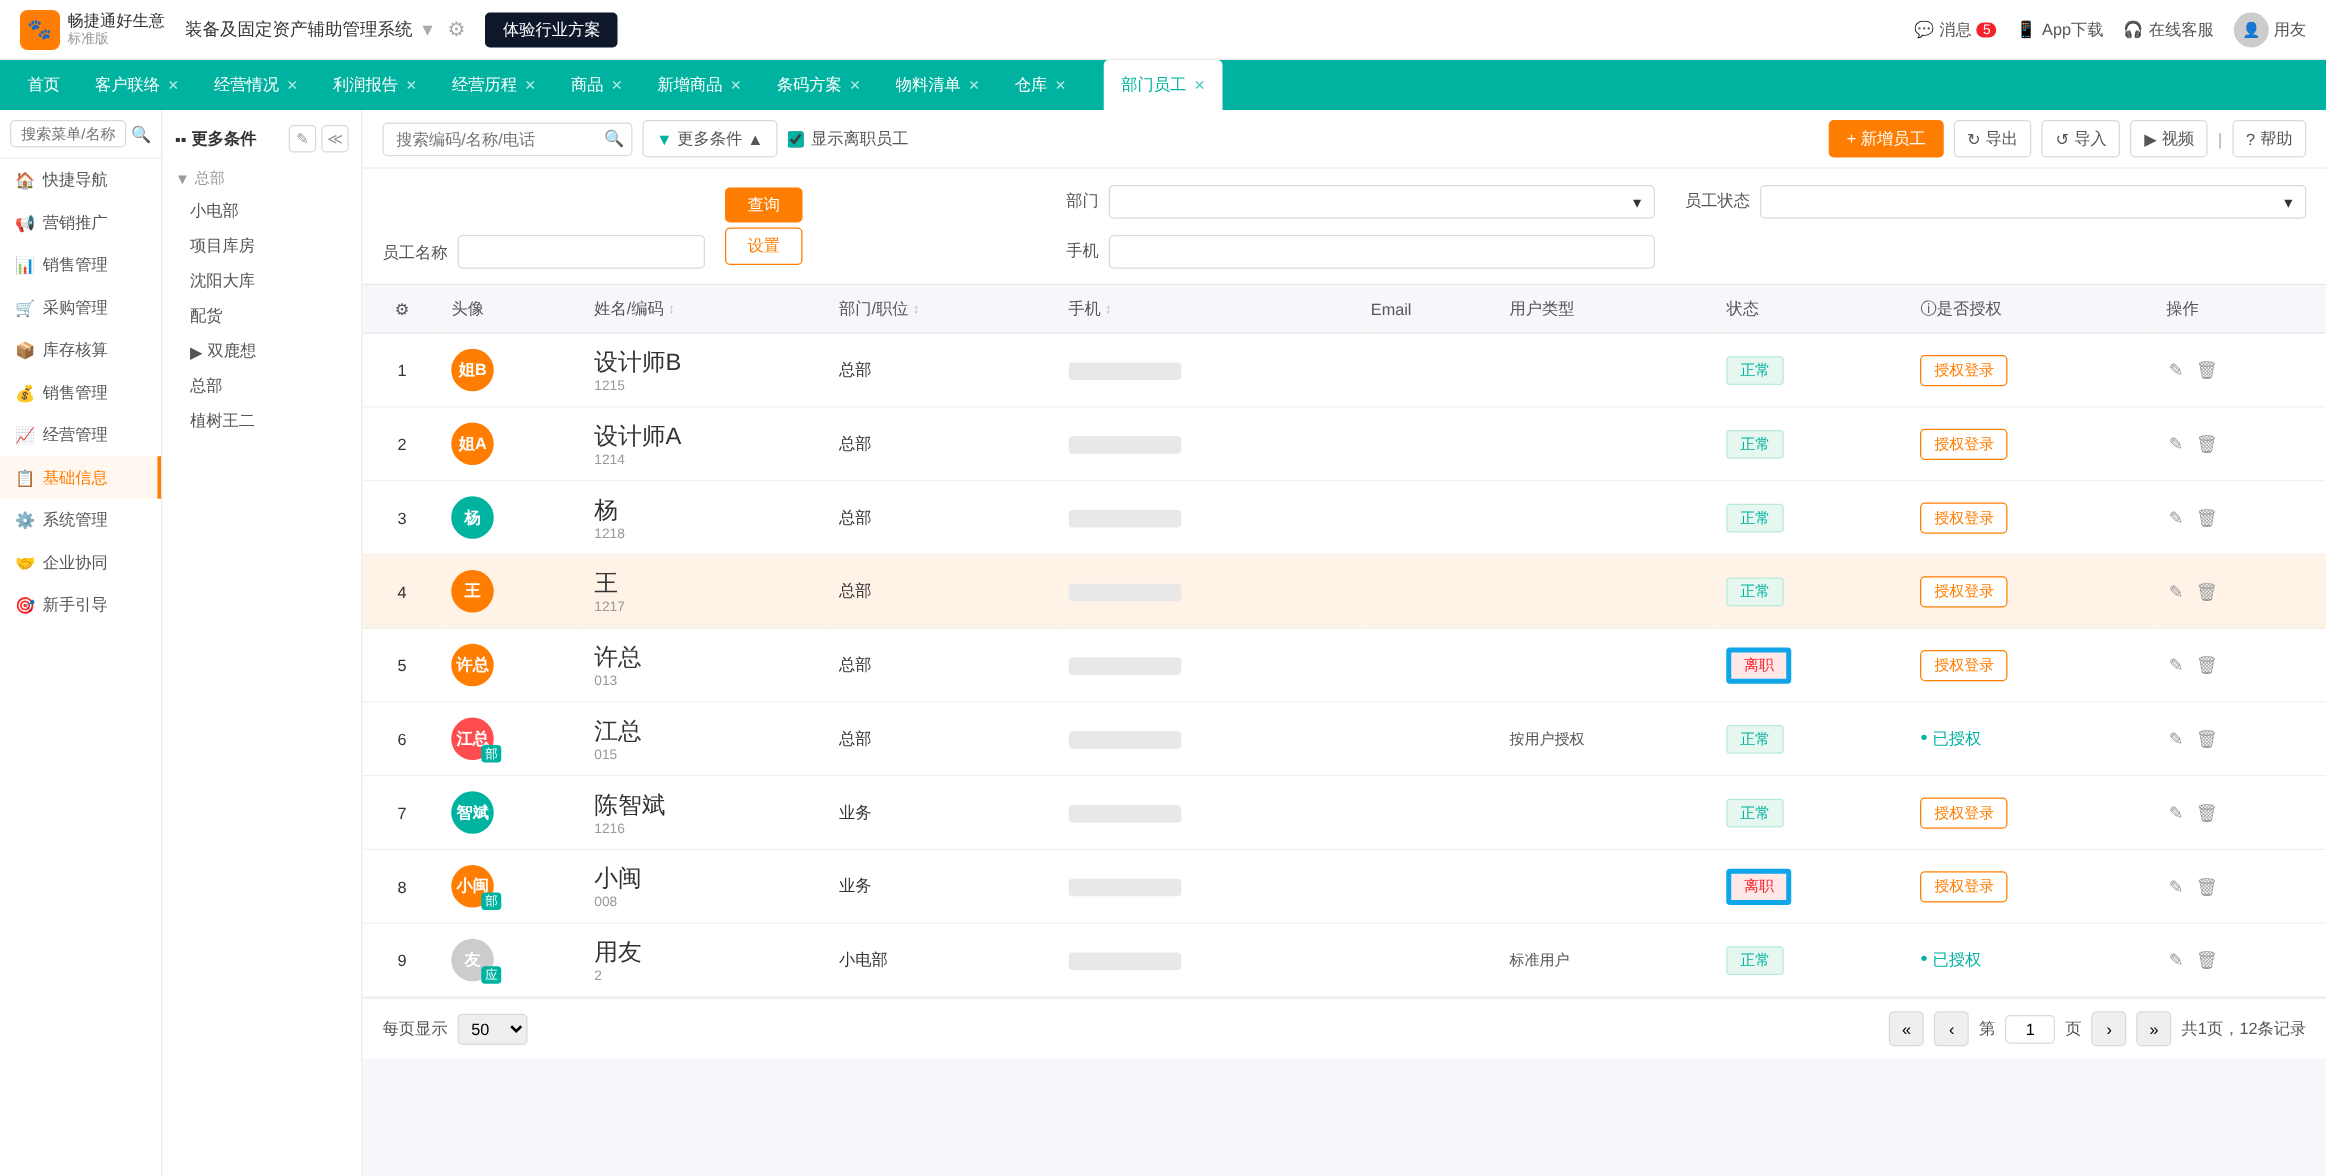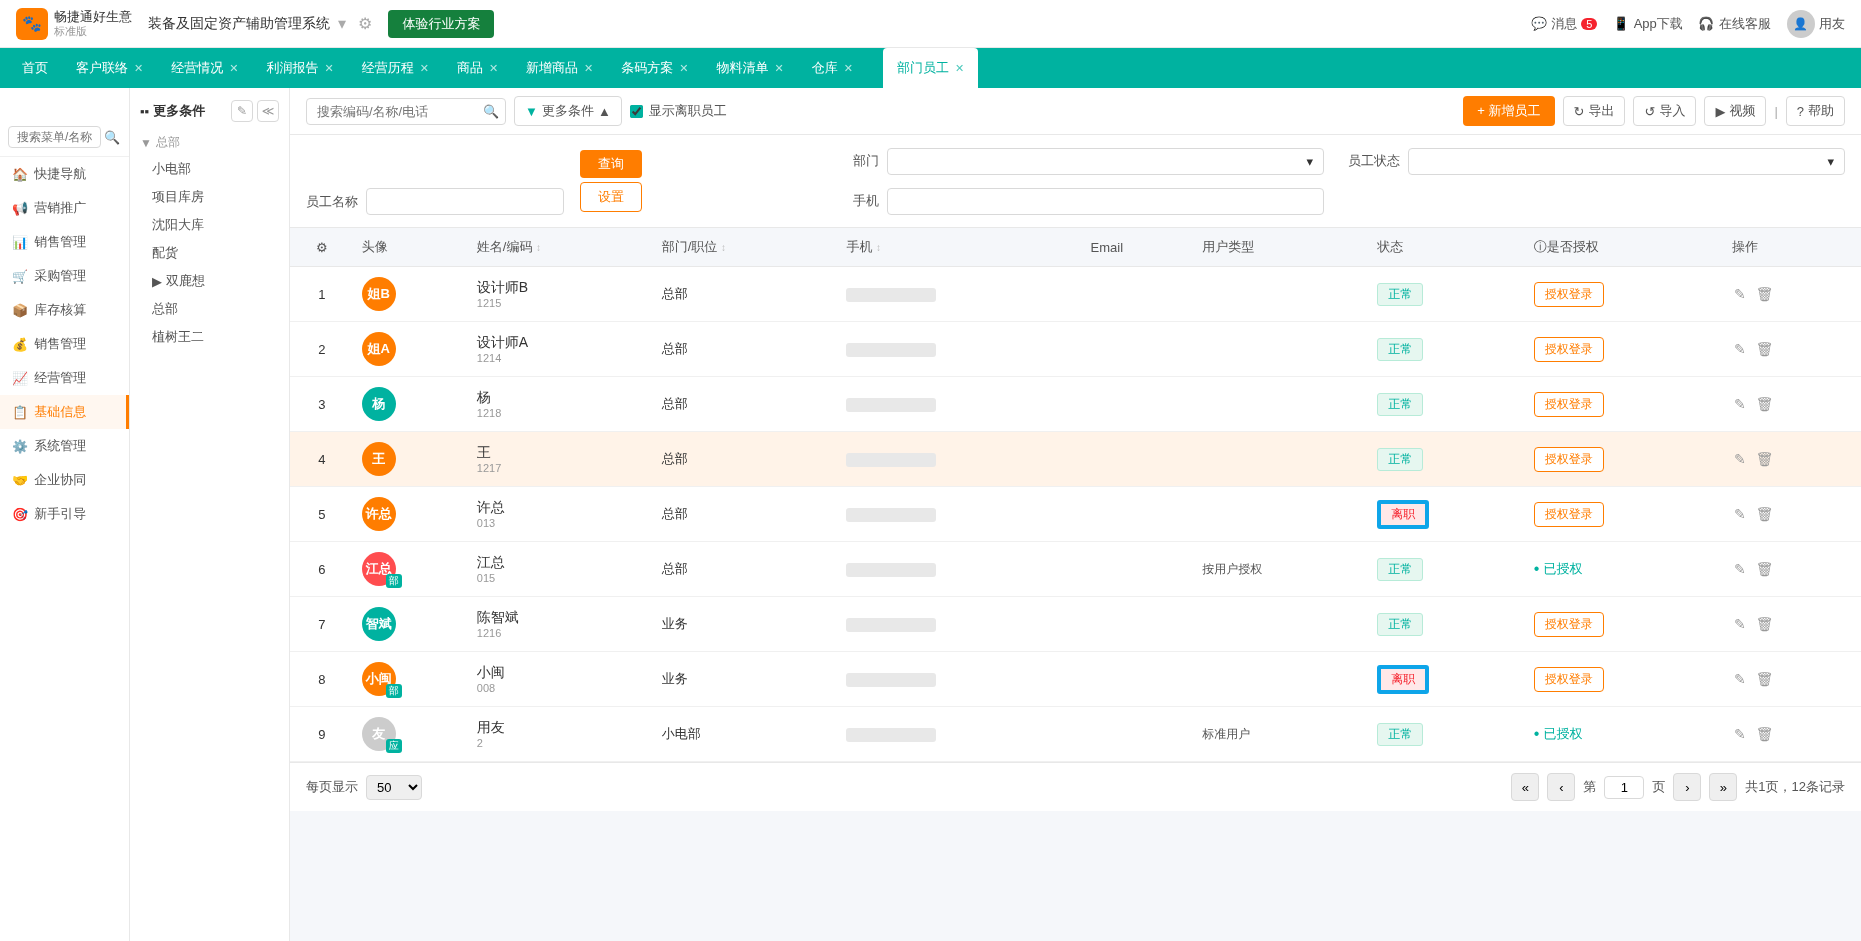--- a/index.html
+++ b/index.html
@@ -14,21 +14,21 @@
       padding: 0 16px;
       border-bottom: 1px solid #e8e8e8;
       justify-content: space-between;
     }
     .top-bar-left { display: flex; align-items: center; gap: 8px; }
     .logo-area { display: flex; align-items: center; gap: 6px; }
     .logo-icon { width: 32px; height: 32px; background: #ff7d00; border-radius: 6px; display: flex; align-items: center; justify-content: center; color: #fff; font-size: 16px; font-weight: bold; }
     .logo-text { font-size: 13px; color: #333; line-height: 1.2; }
     .logo-text .sub { font-size: 11px; color: #999; }
     .sys-title { font-size: 14px; color: #333; margin-left: 8px; }
-    .top-btn-orange { background: #15803d; color: #fff; border: none; padding: 5px 14px; border-radius: 4px; cursor: pointer; font-size: 13px; }
+    .top-btn-orange { background: #0f172a; color: #fff; border: none; padding: 5px 14px; border-radius: 4px; cursor: pointer; font-size: 13px; }
     .top-bar-right { display: flex; align-items: center; gap: 16px; font-size: 13px; color: #555; }
     .top-bar-right .item { display: flex; align-items: center; gap: 4px; cursor: pointer; }
     .badge { background: #f5222d; color: #fff; border-radius: 10px; padding: 0 5px; font-size: 11px; min-width: 16px; text-align: center; }
     .avatar { width: 28px; height: 28px; border-radius: 50%; background: #ccc; display: flex; align-items: center; justify-content: center; color: #fff; font-size: 12px; }
 
     
     .nav-tabs {
       background: #00b2a0;
       display: flex;
       align-items: center;
@@ -59,21 +59,20 @@
       background: #fff;
       border-right: 1px solid #e8e8e8;
       flex-shrink: 0;
       overflow-y: auto;
     }
     .sidebar-search {
       padding: 8px;
       display: flex;
       align-items: center;
       border-bottom: 1px solid #f0f0f0;
-      margin-top: 30px;
     }
     .sidebar-search input { border: 1px solid #d9d9d9; border-radius: 4px; padding: 3px 8px; font-size: 12px; width: 100%; outline: none; }
     .sidebar-nav-item {
       padding: 8px 12px;
       font-size: 13px;
       cursor: pointer;
       display: flex;
       align-items: center;
       gap: 6px;
       color: #555;
@@ -205,21 +204,21 @@
     .status-resigned { background: #ffe8e8; color: #f5222d; border: 4px solid #0ea5e9; }
     .btn-auth { background: #fff; color: #ff7d00; border: 1px solid #ff7d00; padding: 3px 10px; border-radius: 4px; cursor: pointer; font-size: 12px; }
     .authorized { display: flex; align-items: center; gap: 4px; color: #00b2a0; font-size: 13px; }
     .authorized::before { content: '•'; font-size: 16px; }
     .user-type-tag { font-size: 12px; color: #555; }
     .op-btns { display: flex; gap: 6px; }
     .op-btn { color: #999; font-size: 14px; cursor: pointer; background: none; border: none; padding: 2px; }
 
     
     .name-code { display: flex; flex-direction: column; }
-    .emp-name { font-size: 14px; color: #333; font-weight: 500; }
+    .emp-name { font-size: 19px; color: #333; font-weight: 500; }
     .emp-code { font-size: 11px; color: #999; }
 
     
     .avatar-wrap { position: relative; display: inline-flex; }
     .avatar-tag { position: absolute; bottom: -2px; right: -6px; background: #00b2a0; color: #fff; font-size: 10px; padding: 0 3px; border-radius: 3px; }
 
     
     .pagination {
       display: flex;
       align-items: center;

